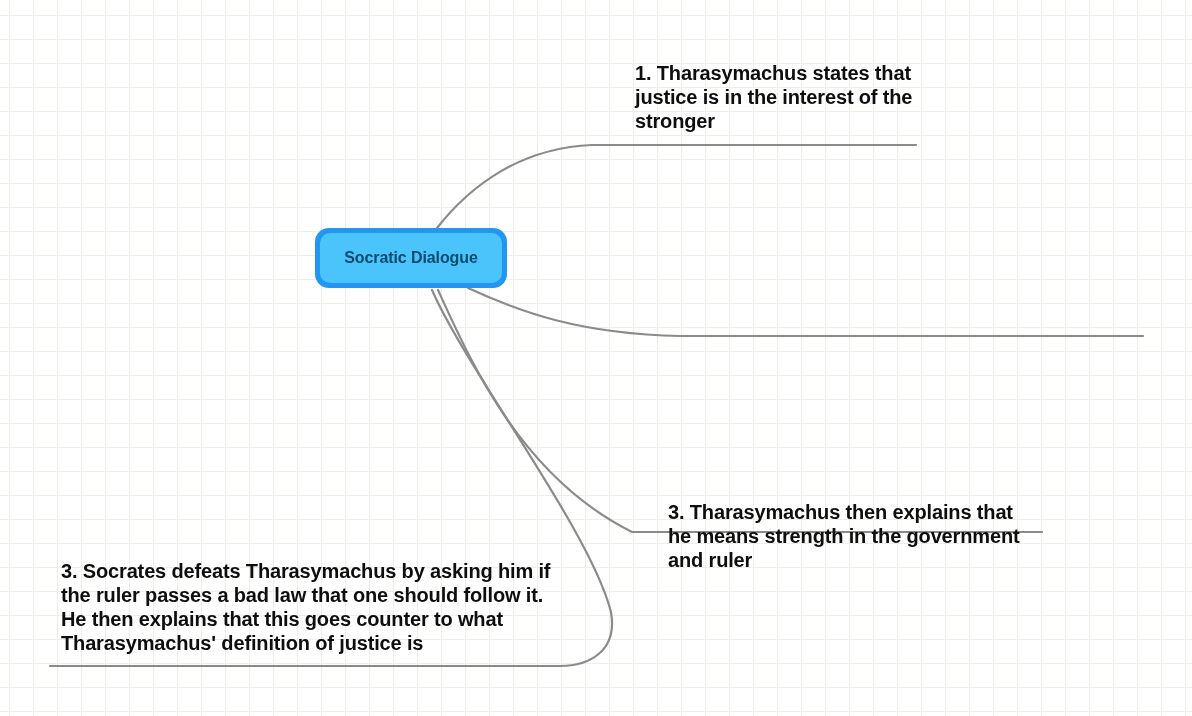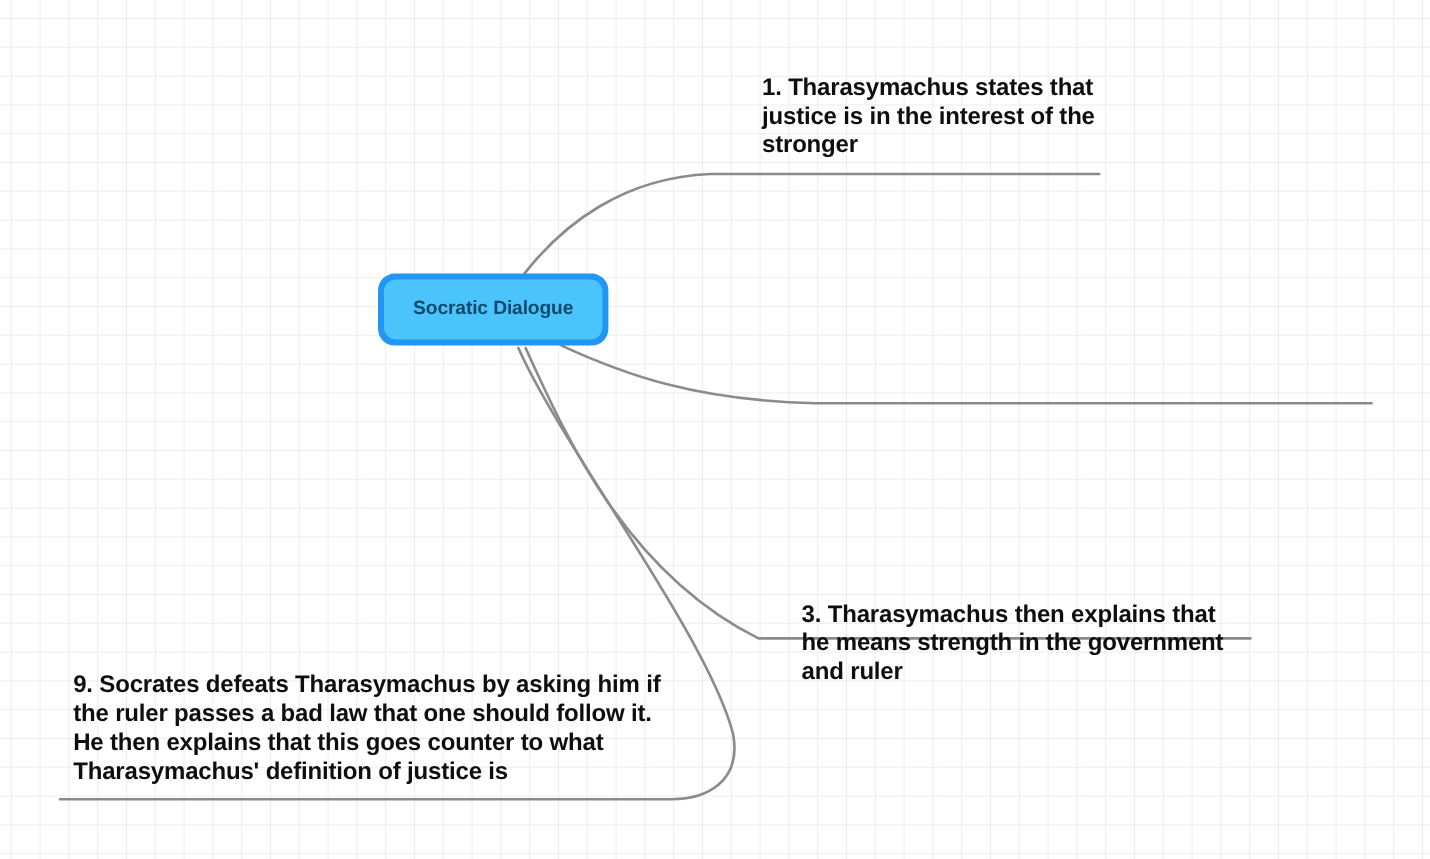--- a/index.html
+++ b/index.html
@@ -94,15 +94,15 @@
     <div class="root-node-inner">
       <span class="root-node-label">Socratic Dialogue</span>
     </div>
   </div>
 
   <div class="branch-label" id="branch-label-1">1. Tharasymachus states that justice is in the interest of the stronger</div>
 
 
   <div class="branch-label" id="branch-label-3">3. Tharasymachus then explains that he means strength in the government and ruler</div>
 
-  <div class="branch-label" id="branch-label-4">9. Socrates defeats Tharasymachus by asking him if the ruler passes a bad law that one should follow it. He then explains that this goes counter to what Tharasymachus' definition of justice is</div>
+  <div class="branch-label" id="branch-label-4">3. Socrates defeats Tharasymachus by asking him if the ruler passes a bad law that one should follow it. He then explains that this goes counter to what Tharasymachus' definition of justice is</div>
 
 </div>
 
 </body></html>

